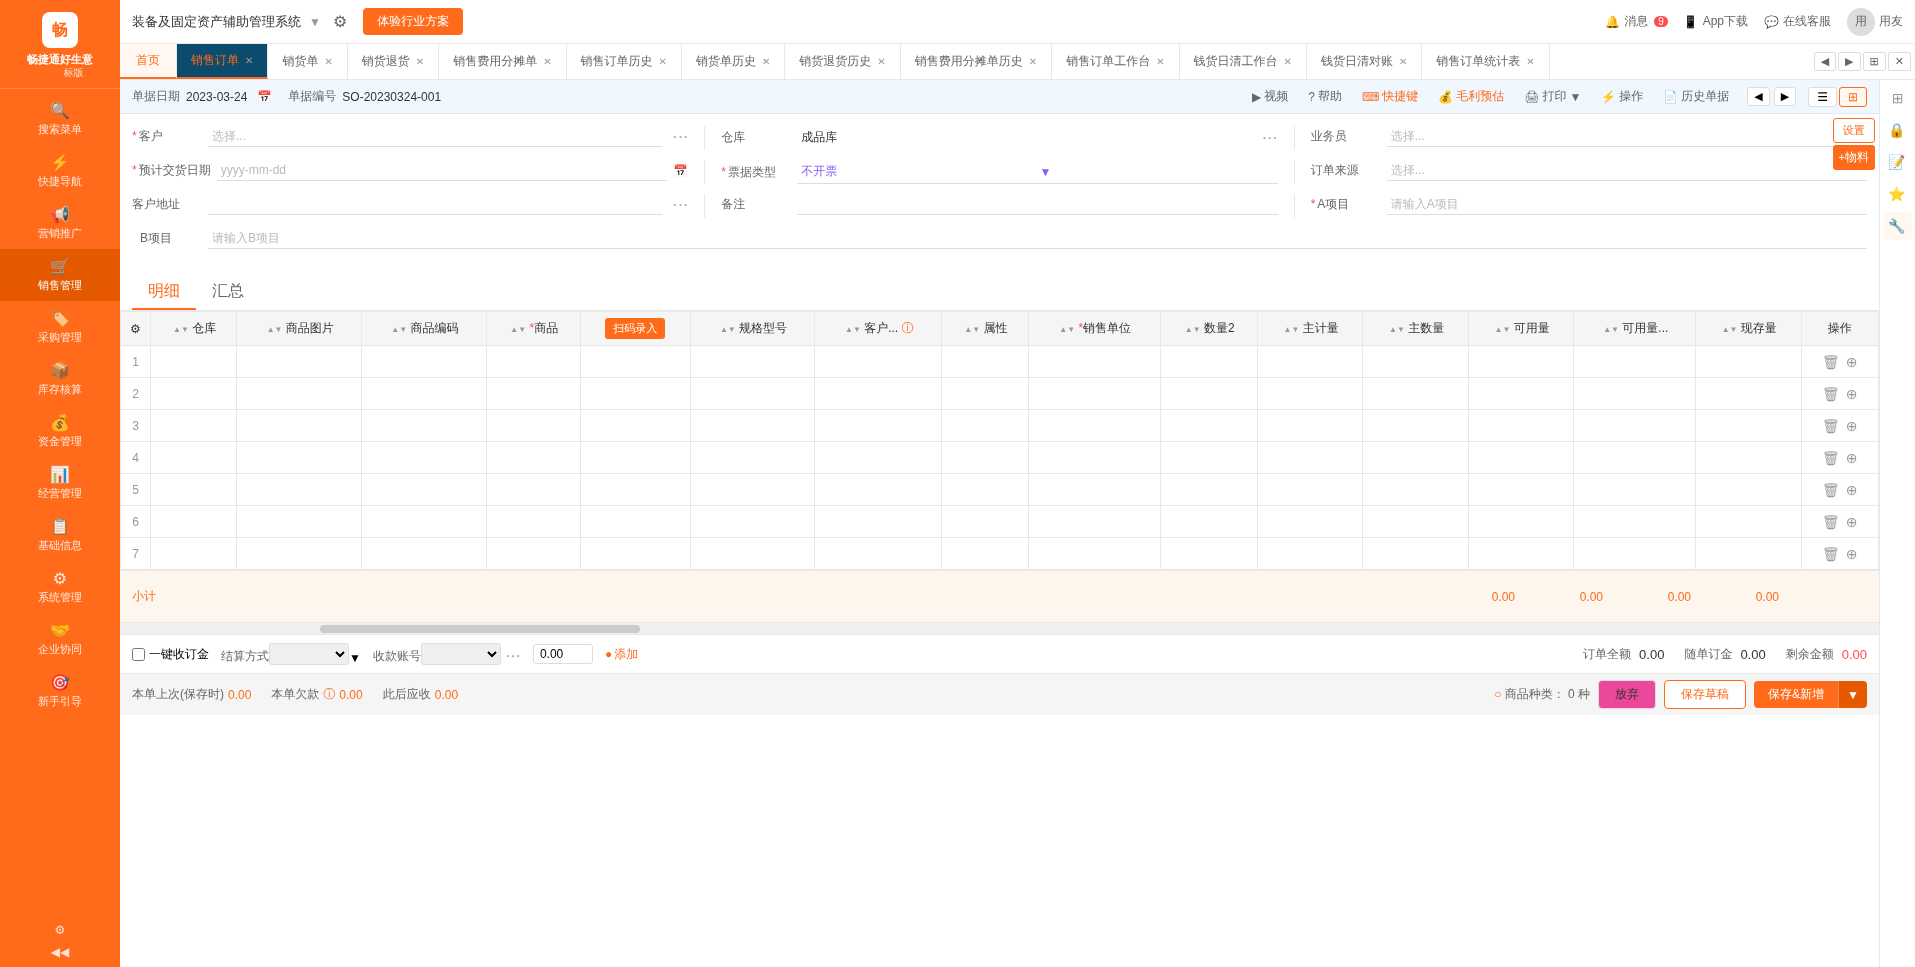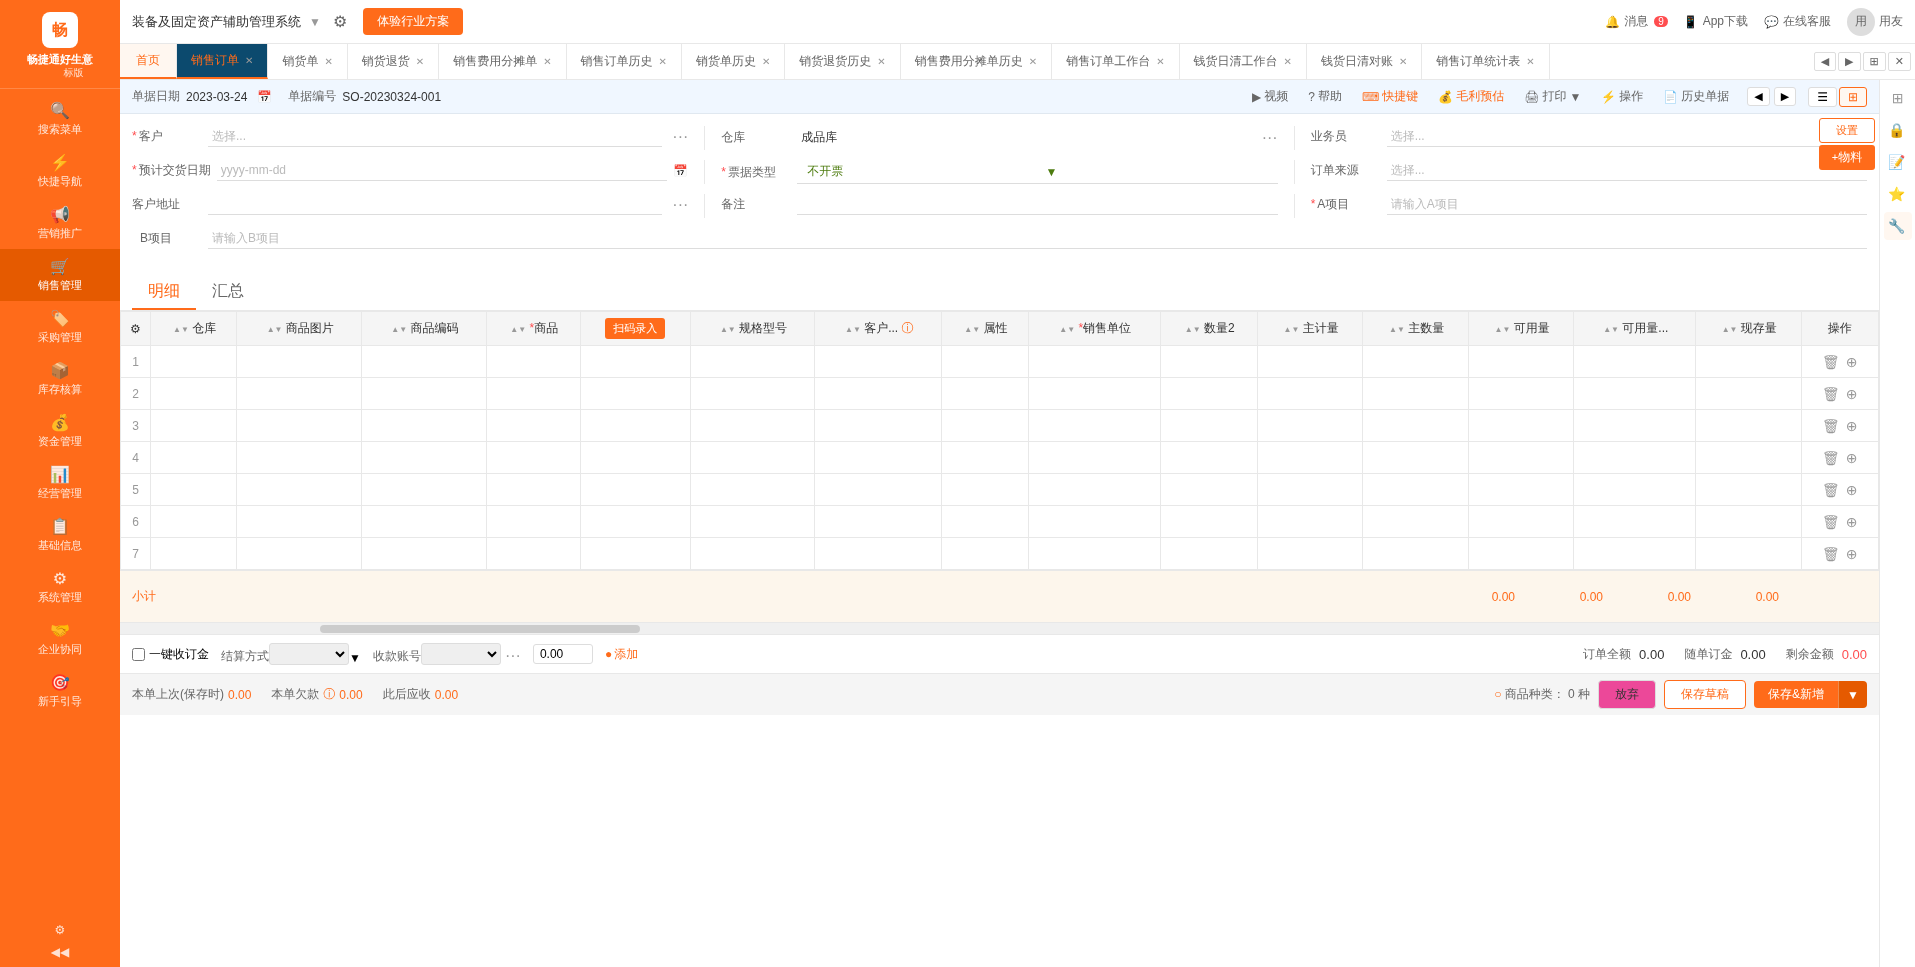--- a/index.html
+++ b/index.html
@@ -58,21 +58,21 @@
 
     
     .form-body { padding: 12px; }
     .form-row { display: flex; align-items: flex-start; gap: 0; margin-bottom: 10px; }
     .form-field { display: flex; align-items: center; gap: 6px; flex: 1; min-width: 0; }
     .form-field-label { color: #666; white-space: nowrap; font-size: 12px; min-width: 70px; }
     .form-field-label.required::before { content: '*'; color: #ff4d4f; margin-right: 2px; }
     .form-field-input { flex: 1; border: none; border-bottom: 1px solid #ddd; padding: 3px 4px; font-size: 12px; color: #333; outline: none; background: transparent; min-width: 0; }
     .form-field-input::placeholder { color: #bbb; }
     .form-field-select { display: flex; align-items: center; flex: 1; border-bottom: 1px solid #ddd; padding: 3px 4px; gap: 4px; cursor: pointer; }
-    .form-field-select span { color: #4d7c0f; flex: 1; margin-left: 6px; }
+    .form-field-select span { color: #8b5cf6; flex: 1; }
     .form-field-dots { color: #999; font-size: 16px; cursor: pointer; margin-left: 4px; }
     .form-divider { width: 1px; background: #e8e8e8; margin: 0 16px; height: 24px; }
 
     
     .detail-tabs { display: flex; gap: 0; border-bottom: 1px solid #e8e8e8; padding: 0 12px; margin-top: 4px; }
     .detail-tab { padding: 6px 16px; cursor: pointer; font-size: 16px; color: #666; border-bottom: 2px solid transparent; }
     .detail-tab.active { color: #ff6b1a; border-bottom-color: #ff6b1a; font-weight: 500; }
 
     
     .table-container { overflow-x: auto; position: relative; }
@@ -334,21 +334,21 @@
           </div>
           <div style="display:flex;gap:2px;margin-left:4px;">
             <button style="border:1px solid #ddd;background:#fff;border-radius:3px;padding:2px 8px;cursor:pointer;">☰</button>
             <button style="border:1px solid #ff6b1a;background:#fff7f0;color:#ff6b1a;border-radius:3px;padding:2px 8px;cursor:pointer;">⊞</button>
           </div>
         </div>
       </div>
 
       <div style="position:relative;">
         <div style="position:absolute;right:0;top:0;display:flex;flex-direction:column;gap:2px;padding:4px;z-index:10;">
-          <button style="background:#fff;border:1px solid #ff6b1a;color:#ff6b1a;border-radius:3px;padding:4px 16px;font-size:11px;cursor:pointer;white-space:nowrap;">设置</button>
+          <button style="background:#fff;border:1px solid #ff6b1a;color:#ff6b1a;border-radius:3px;padding:4px 2px;font-size:11px;cursor:pointer;white-space:nowrap;">设置</button>
           <button style="background:#ff6b1a;color:#fff;border:none;border-radius:3px;padding:4px 6px;font-size:11px;cursor:pointer;white-space:nowrap;">+<span>物料</span></button>
         </div>
 
         <div class="form-body">
           <div class="form-row">
             <div class="form-field">
               <span class="form-field-label required">客户</span>
               <input class="form-field-input" type="text" placeholder="选择..." style="">
               <span class="form-field-dots">···</span>
             </div>

